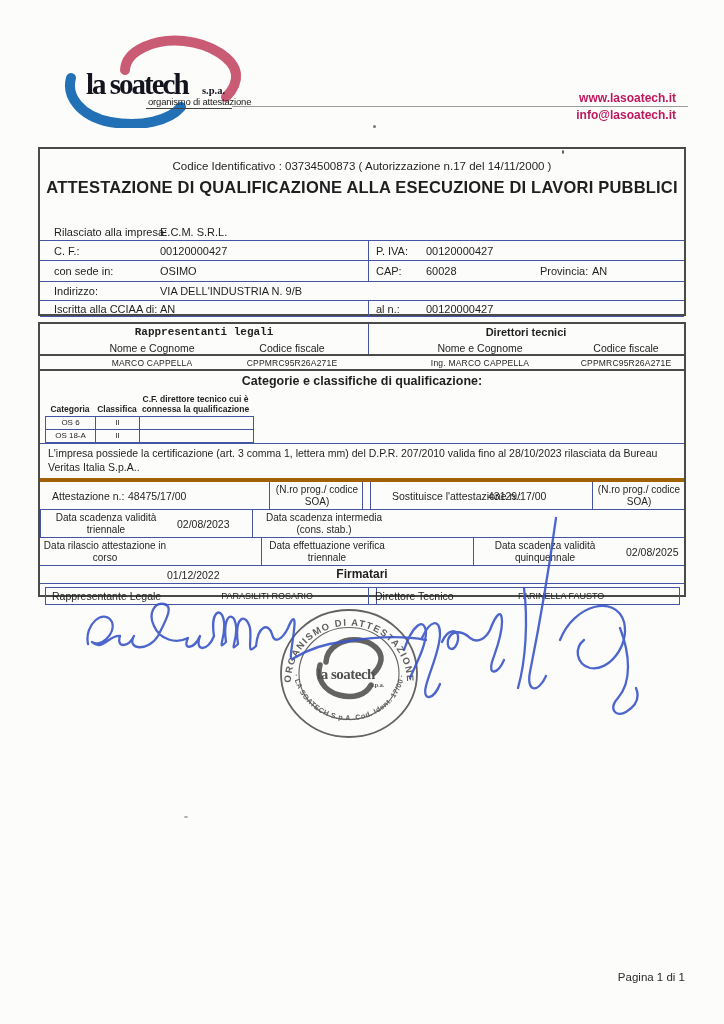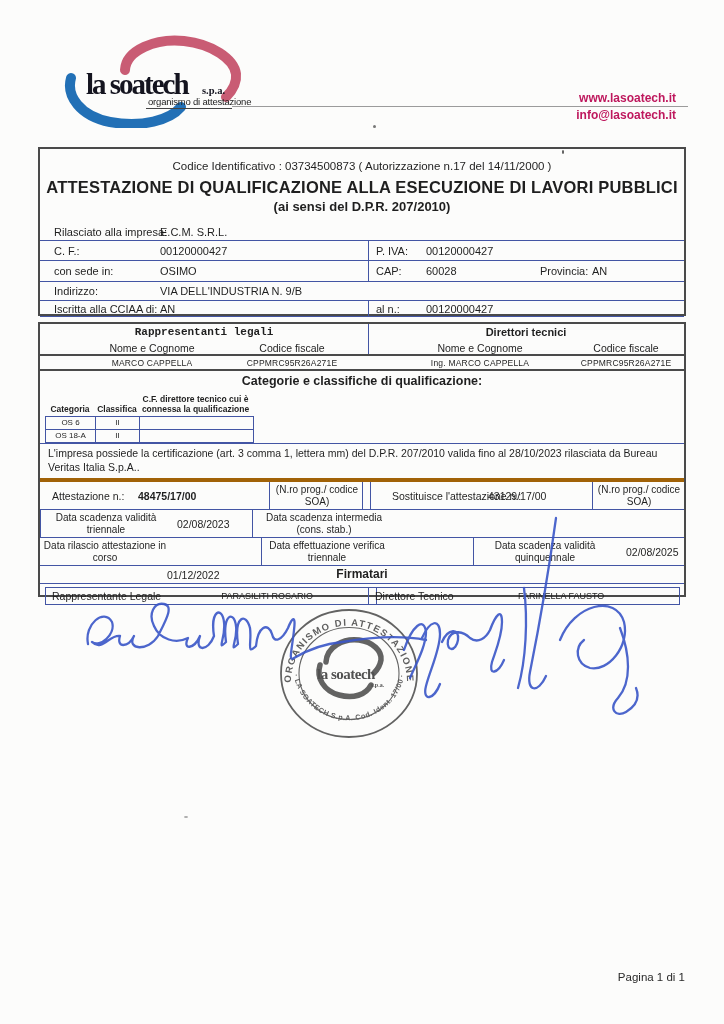--- a/index.html
+++ b/index.html
@@ -82,21 +82,20 @@
     <line x1="84" y1="80.5" x2="170" y2="80.5" stroke="#444" stroke-width="1.2"></line>
   </svg>
 
   <div class="contact" style="top:91px;">www.lasoatech.it</div>
   <div class="head-rule"></div>
   <div class="contact" style="top:108px;">info@lasoatech.it</div>
 
   <div class="frame" style="top:147px; height:169px;">
     <div class="codice-line ctr">Codice Identificativo : 03734500873 ( Autorizzazione n.17 del 14/11/2000 )</div>
     <div class="main-title ctr b">ATTESTAZIONE DI QUALIFICAZIONE ALLA ESECUZIONE DI LAVORI PUBBLICI</div>
-    <div class="sub-title ctr b">(ai sensi del D.P.R. 207/2010)</div>
 
     <div class="crows">
       <div class="crow" style="height:17px;">
         <span style="left:14px;">Rilasciato alla impresa:</span>
         <span style="left:120px;">E.C.M. S.R.L.</span>
       </div>
       <div class="crow" style="height:19px;">
         <div class="vdiv"></div>
         <span style="left:14px;">C. F.:</span>
         <span style="left:120px;">00120000427</span>
@@ -166,21 +165,21 @@
     </div>
 
     <div class="b3-note">L'impresa possiede la certificazione (art. 3 comma 1, lettera mm) del D.P.R. 207/2010 valida fino al 28/10/2023 rilasciata da Bureau Veritas Italia S.p.A..</div>
 
     <div class="b3-attest">
       <div class="avline" style="left:229px;"></div>
       <div class="avline" style="left:322px;"></div>
       <div class="avline" style="left:330px;"></div>
       <div class="avline" style="left:552px;"></div>
       <span class="t" style="left:12px;">Attestazione n.:</span>
-      <span class="t" style="left:98px;font-weight:bold;">48475/17/00</span>
+      <span class="t" style="left:88px;">48475/17/00</span>
       <div class="soa-note" style="left:234px; width:86px;">(N.ro prog./ codice SOA)</div>
       <span class="t" style="left:340px;margin-left:12px;">Sostituisce l'attestazione n.:</span>
       <span class="t" style="left:448px;">43129/17/00</span>
       <div class="soa-note" style="left:556px; width:86px;">(N.ro prog./ codice SOA)</div>
     </div>
 
     <div class="b3-dates">
       <div class="dc dc2">
         <div class="dlabel" style="left:2px;">Data scadenza validità triennale</div>
         <span class="dval" style="left:136px;">02/08/2023</span>

